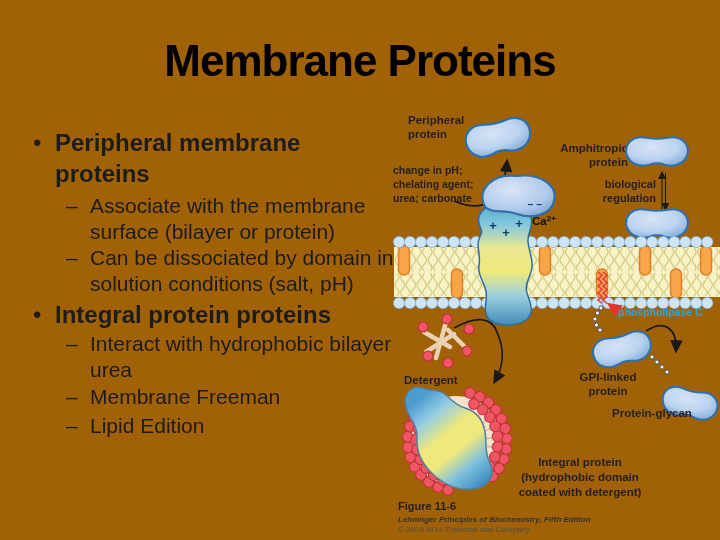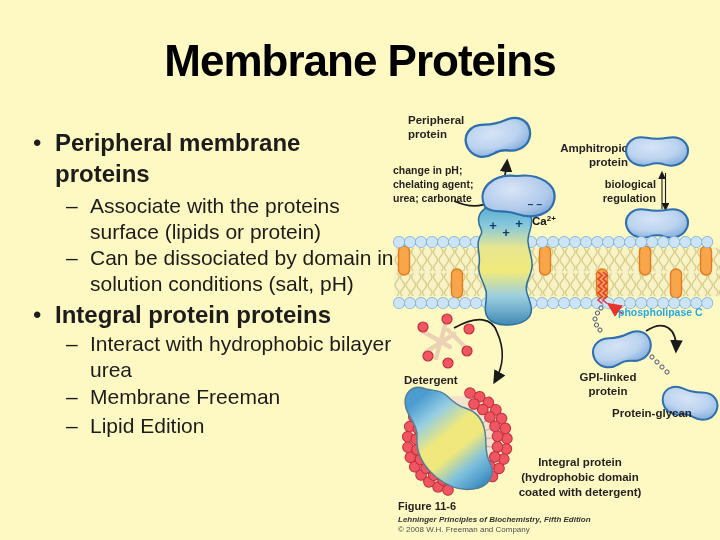--- a/index.html
+++ b/index.html
@@ -1,17 +1,17 @@
 <!DOCTYPE html>
 <html><head>
 <meta charset="utf-8">
 <style>
   html,body{margin:0;padding:0;background:#888;}
   #slide{
-    position:relative;width:720px;height:540px;background:#fef9c3;overflow:hidden;
+    position:relative;width:720px;height:540px;background:#a16207;overflow:hidden;
     font-family:"Liberation Sans","DejaVu Sans",sans-serif;color:#1c1c1c;
   }
   .title{
     position:absolute;left:0;right:0;top:36px;text-align:center;
     font-size:44px;font-weight:bold;letter-spacing:-1px;color:#000;
   }
   .row{position:absolute;display:flex;}
   .lvl1{left:33px;font-size:24px;line-height:31px;}
   .lvl1 .marker{width:22px;flex:none;}
   .lvl1 .txt{width:305px;font-weight:bold;}
@@ -26,21 +26,21 @@
 <div id="slide">
 
   <div class="title">Membrane Proteins</div>
 
   <div class="row lvl1" style="top:127px">
     <span class="marker">•</span>
     <span class="txt">Peripheral membrane proteins</span>
   </div>
   <div class="row lvl2" style="top:193px">
     <span class="marker">–</span>
-    <span class="txt">Associate with the proteins surface (lipids or protein)</span>
+    <span class="txt">Associate with the membrane surface (bilayer or protein)</span>
   </div>
   <div class="row lvl2" style="top:245px">
     <span class="marker">–</span>
     <span class="txt">Can be dissociated by domain in solution conditions (salt, pH)</span>
   </div>
   <div class="row lvl1" style="top:299px">
     <span class="marker">•</span>
     <span class="txt">Integral protein proteins</span>
   </div>
   <div class="row lvl2" style="top:331px">

